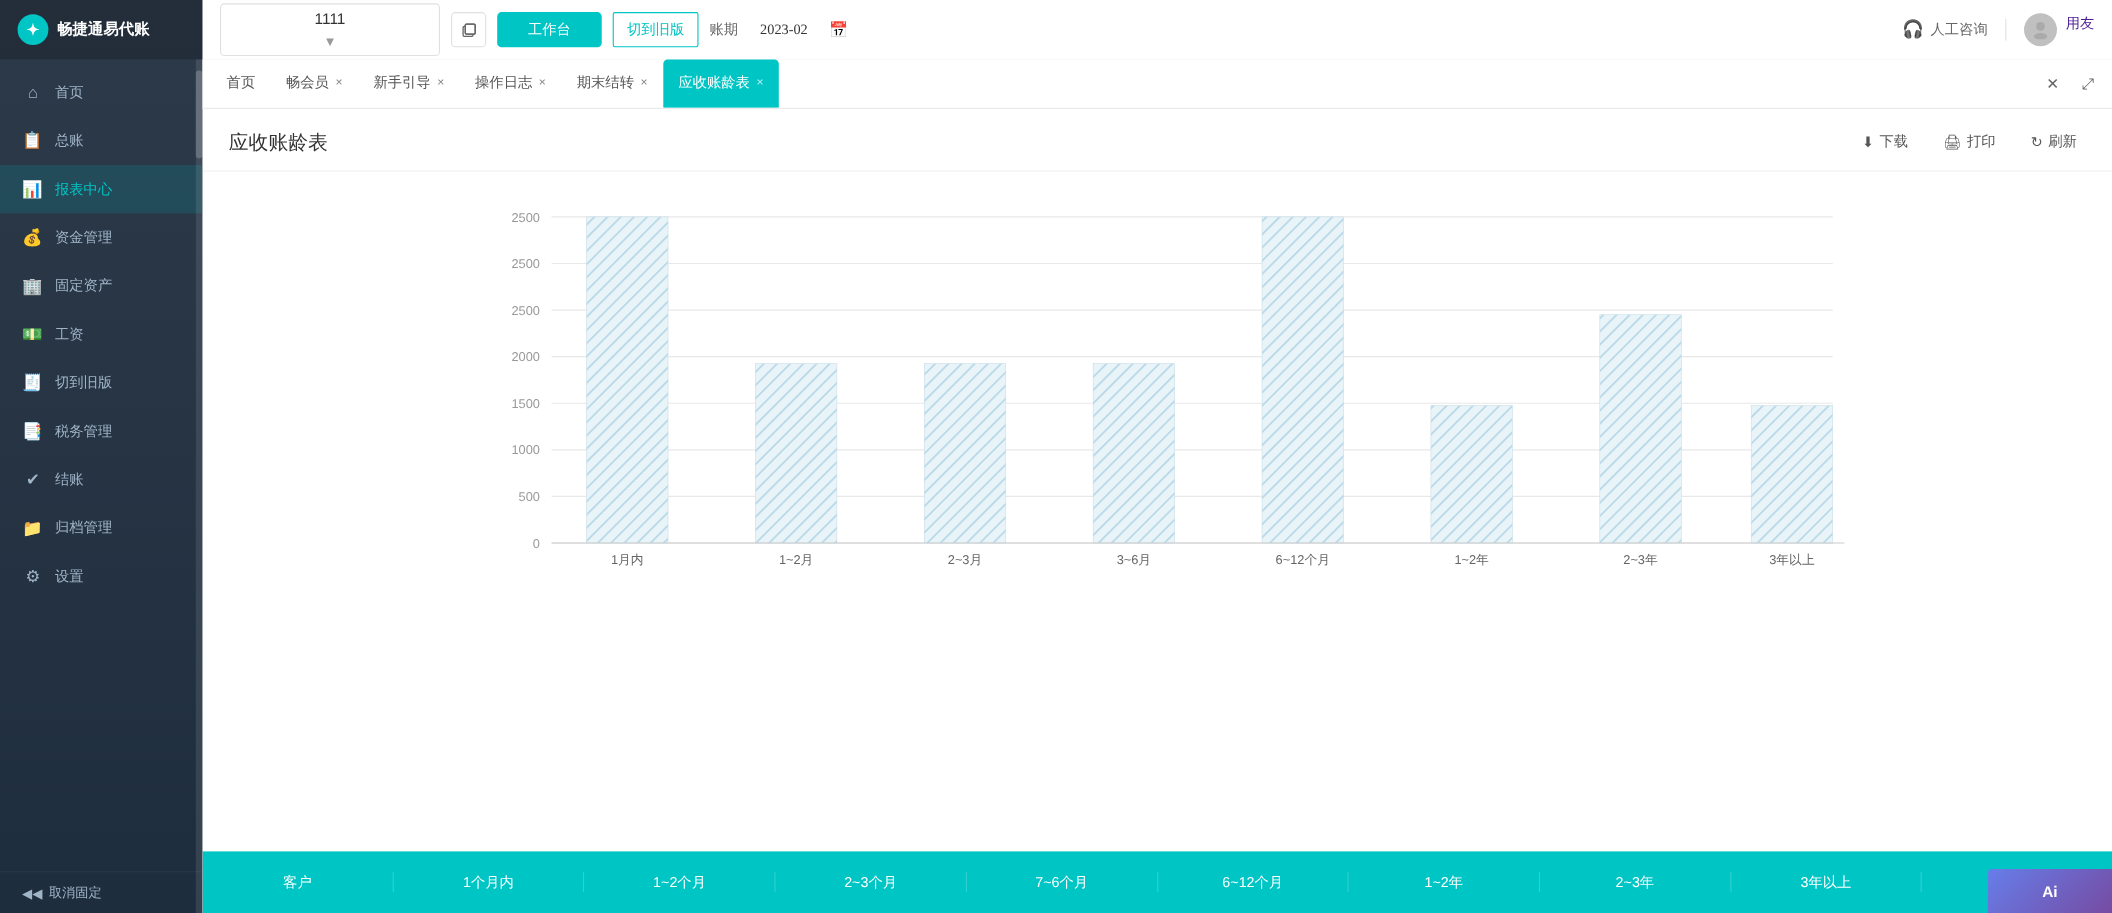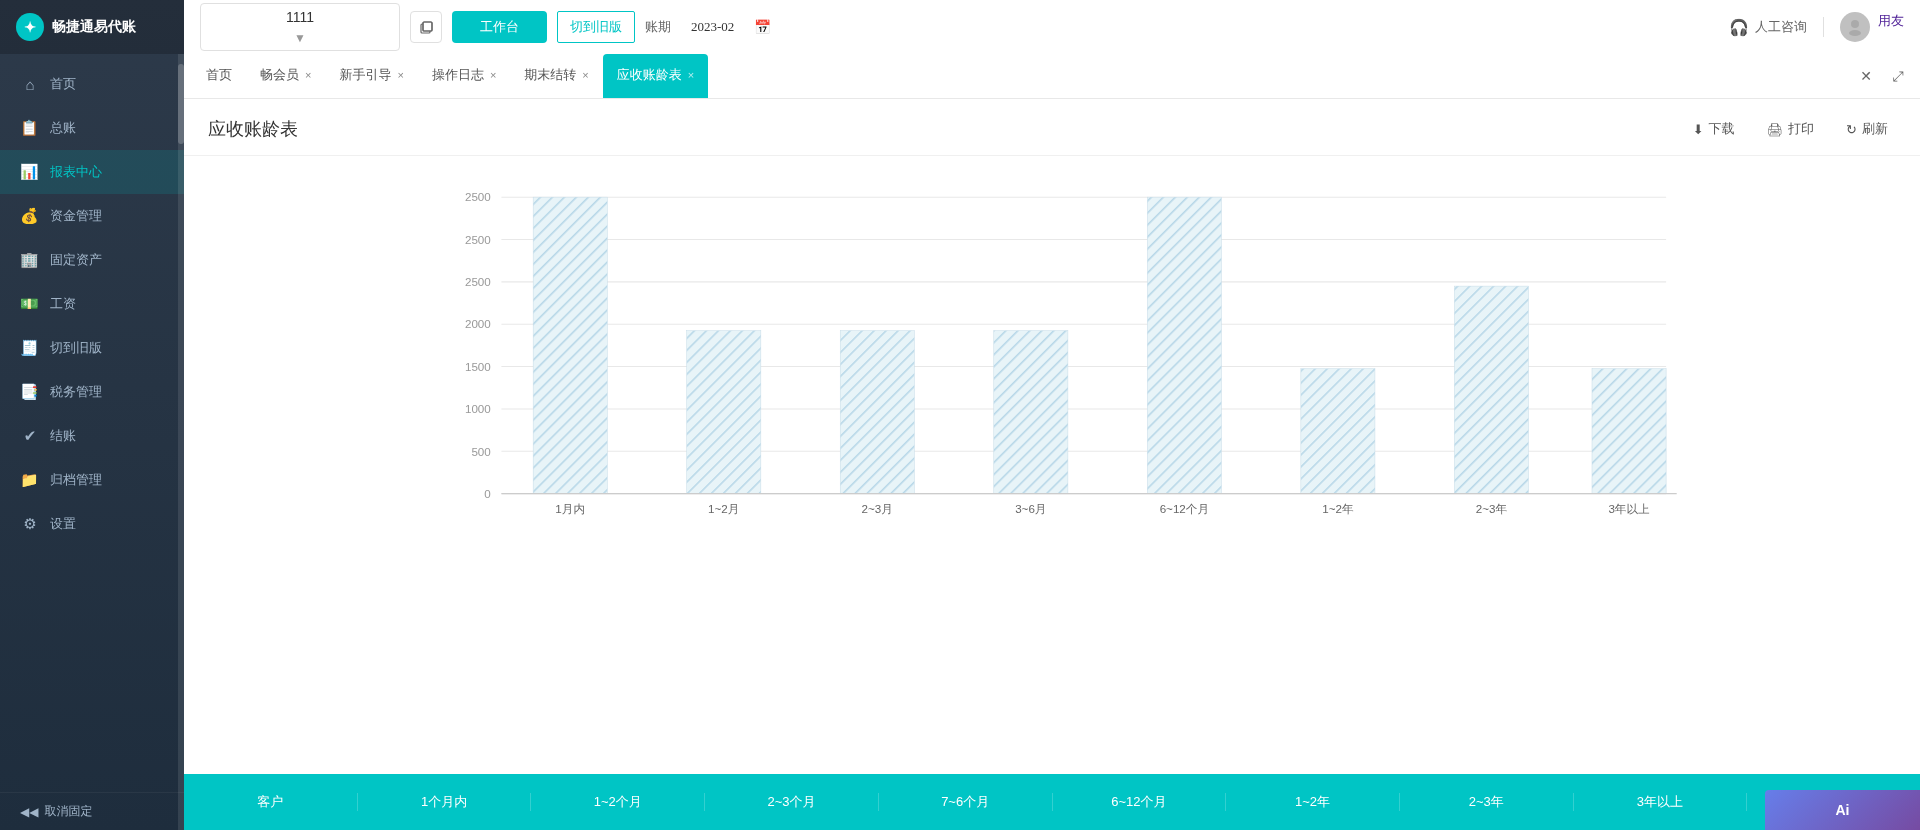--- a/index.html
+++ b/index.html
@@ -331,21 +331,21 @@
       padding: 0 8px;
       border-right: 1px solid rgba(255,255,255,0.2);
     }
     .table-header-cell:last-child { border-right: none; }
 
     
     .ai-float {
       position: fixed;
       bottom: 0;
       right: 0;
-      width: 155px;
+      width: 113px;
       height: 40px;
       background: linear-gradient(135deg, #667eea 0%, #764ba2 100%);
       color: #fff;
       display: flex;
       align-items: center;
       justify-content: center;
       font-size: 14px;
       font-weight: bold;
       cursor: pointer;
       border-radius: 4px 0 0 0;

